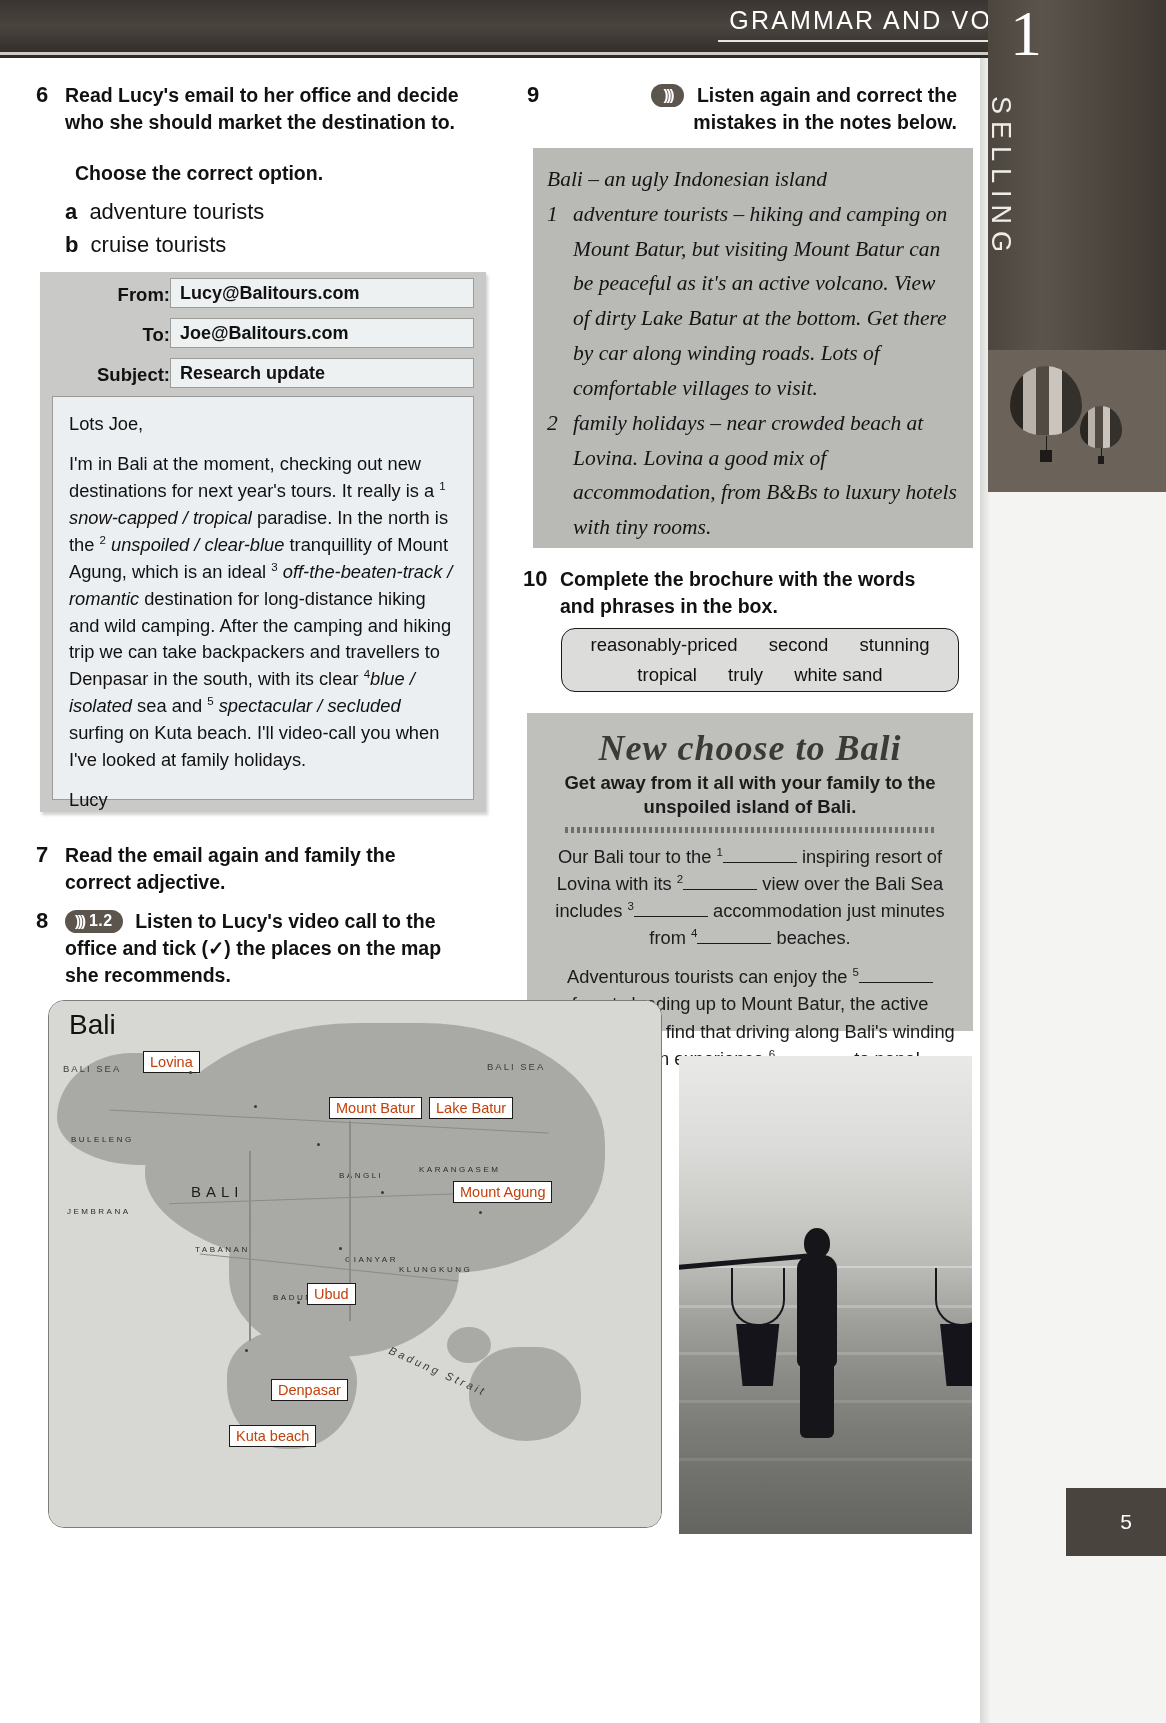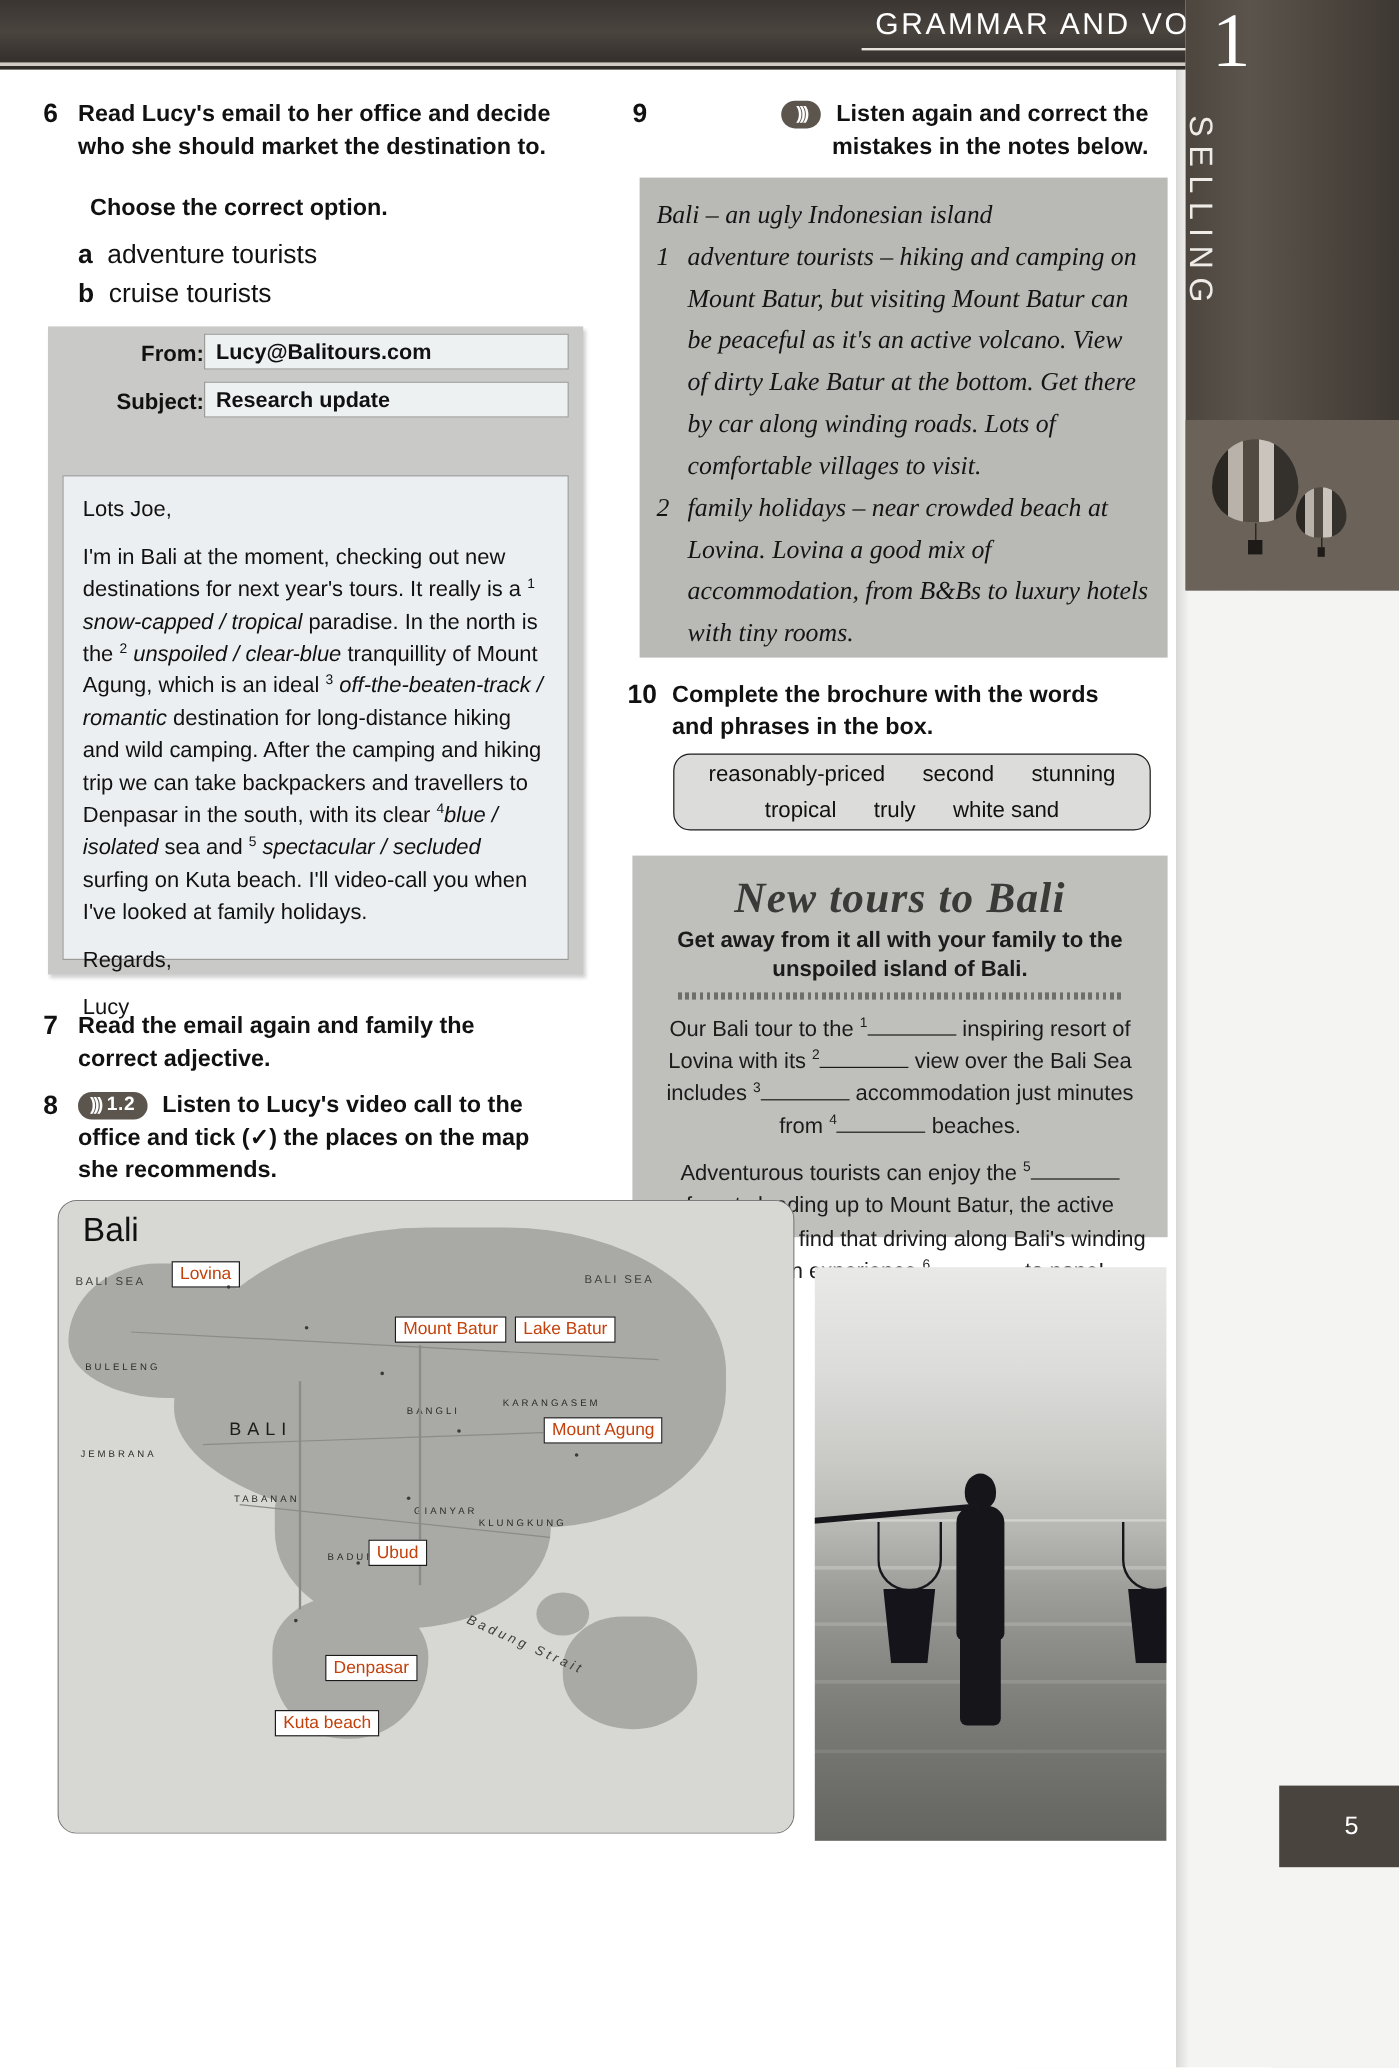--- a/index.html
+++ b/index.html
@@ -407,29 +407,32 @@
   </div>
 </div>
 
 <div class="email-wrap">
   <div class="email-head">
     <div class="email-row">
       <span class="email-label">From:</span>
       <span class="email-field">Lucy@Balitours.com</span>
     </div>
     <div class="email-row">
+      <span class="email-label">To:</span>
+      <span class="email-field">Joe@Balitours.com</span>
+    </div>
+    <div class="email-row">
       <span class="email-label">Subject:</span>
       <span class="email-field">Research update</span>
     </div>
   </div>
 
   <div class="email-body">
     <p>Lots Joe,</p>
     <p id="email-paragraph">I'm in Bali at the moment, checking out new destinations for next year's tours. It really is a <sup>1</sup><em class="choice"> snow-capped / tropical</em> paradise. In the north is the <sup>2</sup><em class="choice"> unspoiled / clear-blue</em> tranquillity of Mount Agung, which is an ideal <sup>3</sup><em class="choice"> off-the-beaten-track / romantic</em> destination for long-distance hiking and wild camping. After the camping and hiking trip we can take backpackers and travellers to Denpasar in the south, with its clear <sup>4</sup><em class="choice">blue / isolated</em> sea and <sup>5</sup><em class="choice"> spectacular / secluded</em> surfing on Kuta beach. I'll video-call you when I've looked at family holidays.</p>
-    <p>Regards,</p>
     <p>Lucy</p>
   </div>
 </div>
 
 <div class="ex" style="left:36px; top:842px; width:430px;">
   <span class="ex-num">7</span>
   <div class="ex-text" style="margin-left:29px;">Read the email again and family the correct adjective.</div>
 </div>
 
 <div class="ex" style="left:36px; top:908px; width:440px;">
@@ -479,21 +482,21 @@
     <span class="w">stunning</span>
   </div>
   <div class="wline">
     <span class="w">tropical</span>
     <span class="w">truly</span>
     <span class="w">white sand</span>
   </div>
 </div>
 
 <div class="brochure">
-  <div class="broch-title">New tours to Bali</div>
+  <div class="broch-title">New choose to Bali</div>
   <div class="broch-sub">Get away from it all with your family to the unspoiled island of Bali.</div>
   <div class="broch-wave"></div>
   <div class="broch-body">
     <p id="broch-p1">Our Bali tour to the <sup>1</sup><span class="blank"></span> inspiring resort of Lovina with its <sup>2</sup><span class="blank"></span> view over the Bali Sea includes <sup>3</sup><span class="blank"></span> accommodation just minutes from <sup>4</sup><span class="blank"></span> beaches.</p>
     <p id="broch-p2">Adventurous tourists can enjoy the <sup>5</sup><span class="blank"></span> forests leading up to Mount Batur, the active volcano. You'll find that driving along Bali's winding roads is an experience <sup>6</sup><span class="blank"></span> to none!</p>
   </div>
 </div>
 
 <div class="map-panel">
   <div class="sea"></div>

